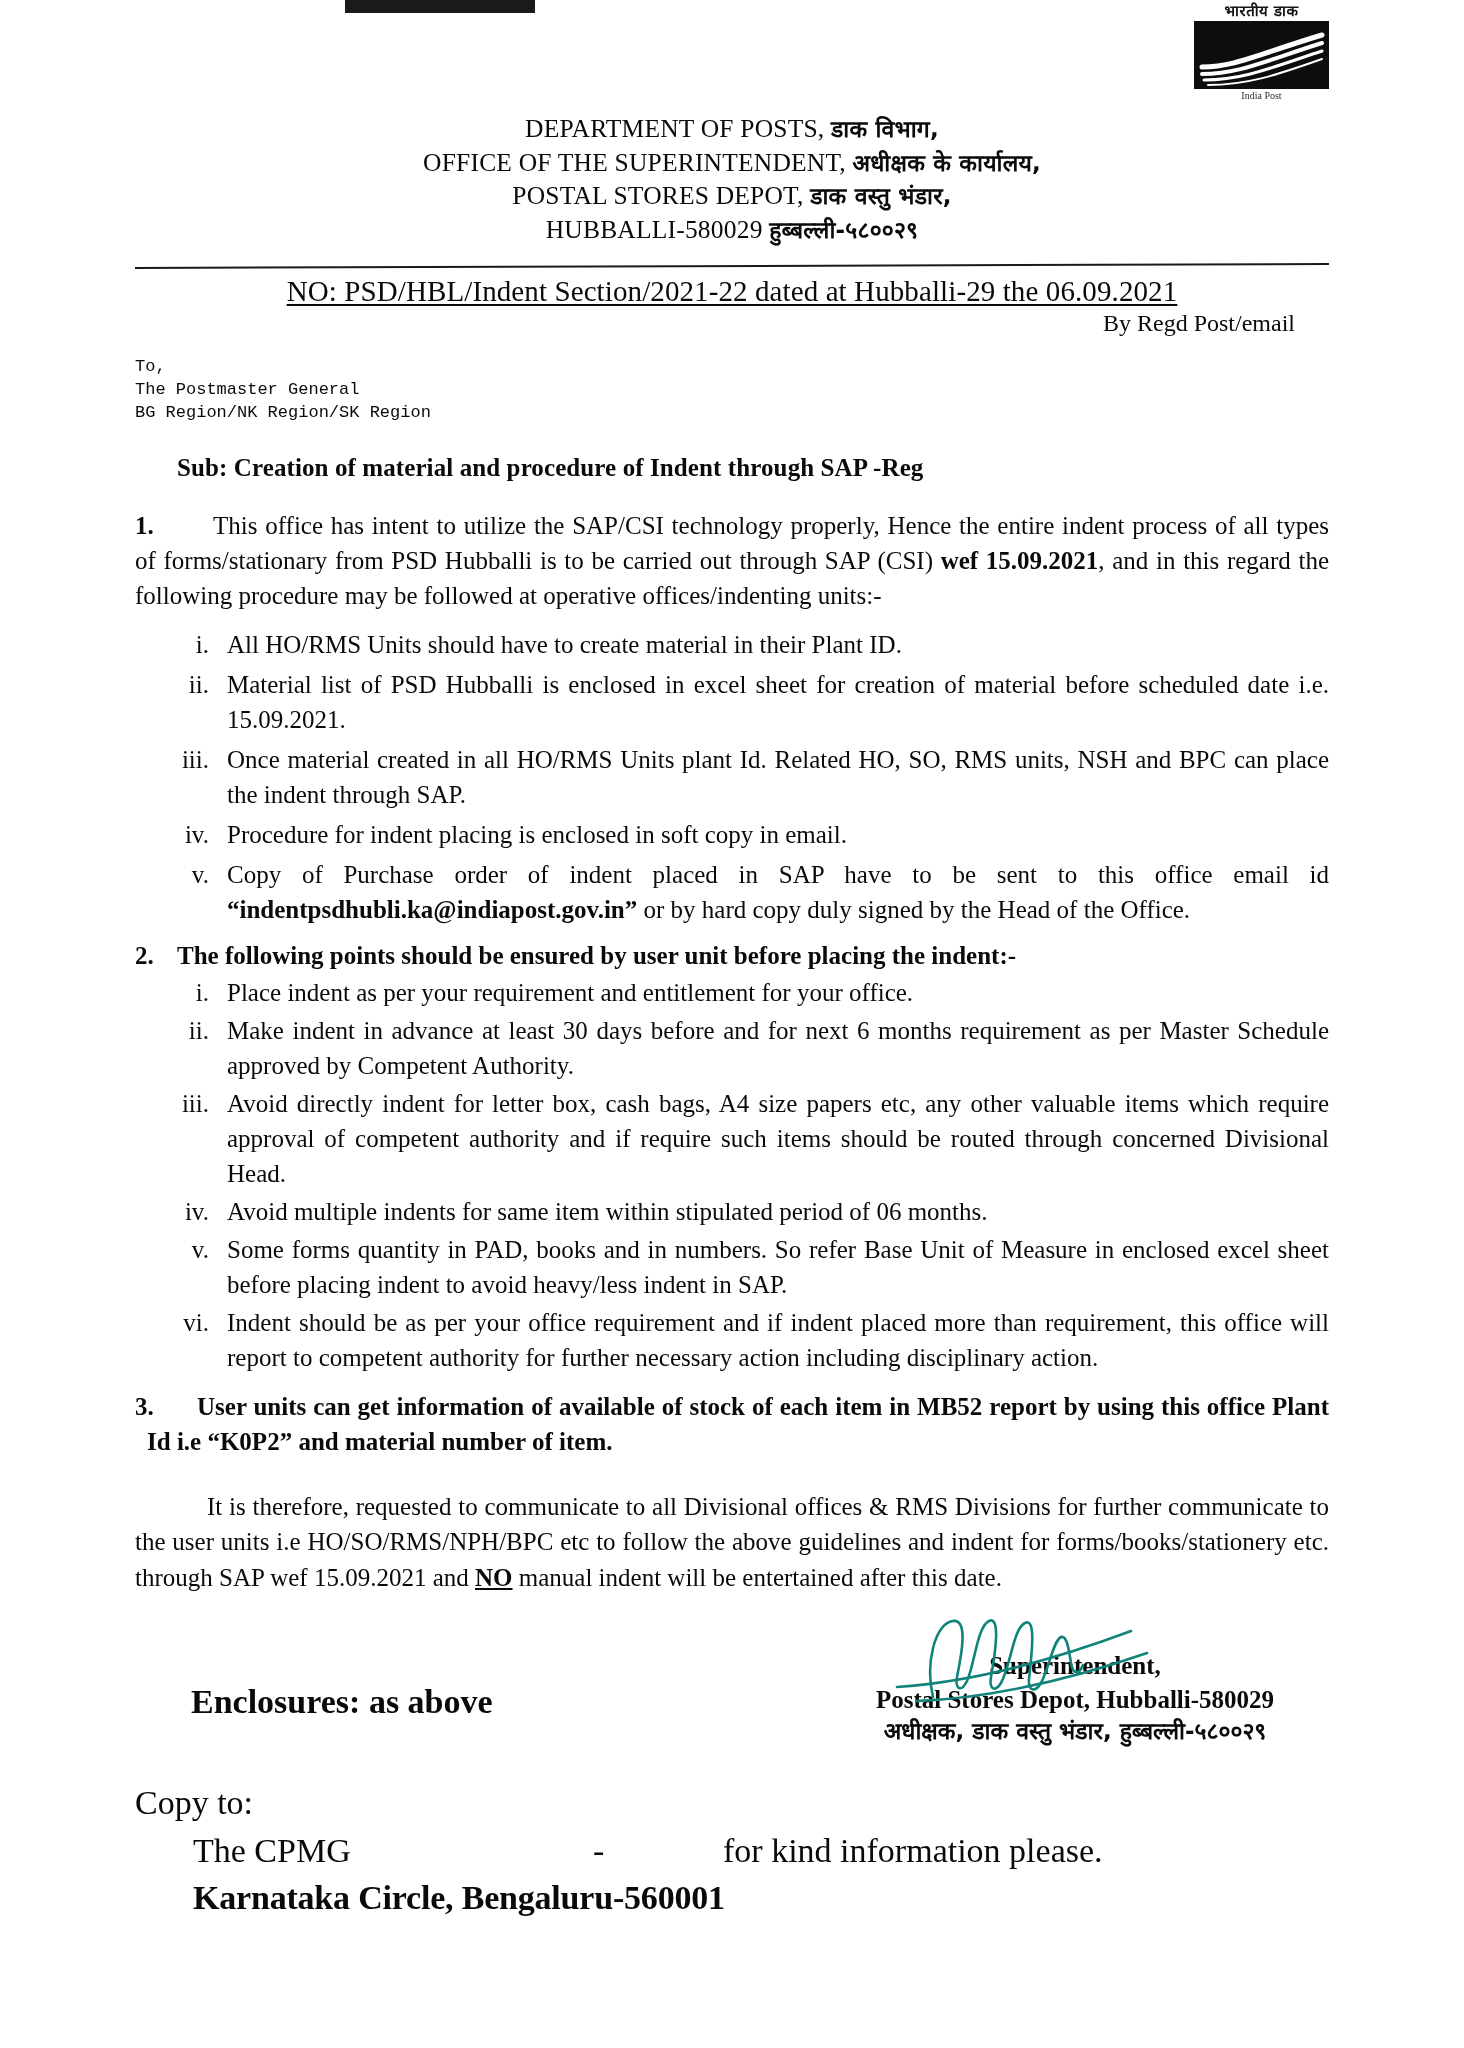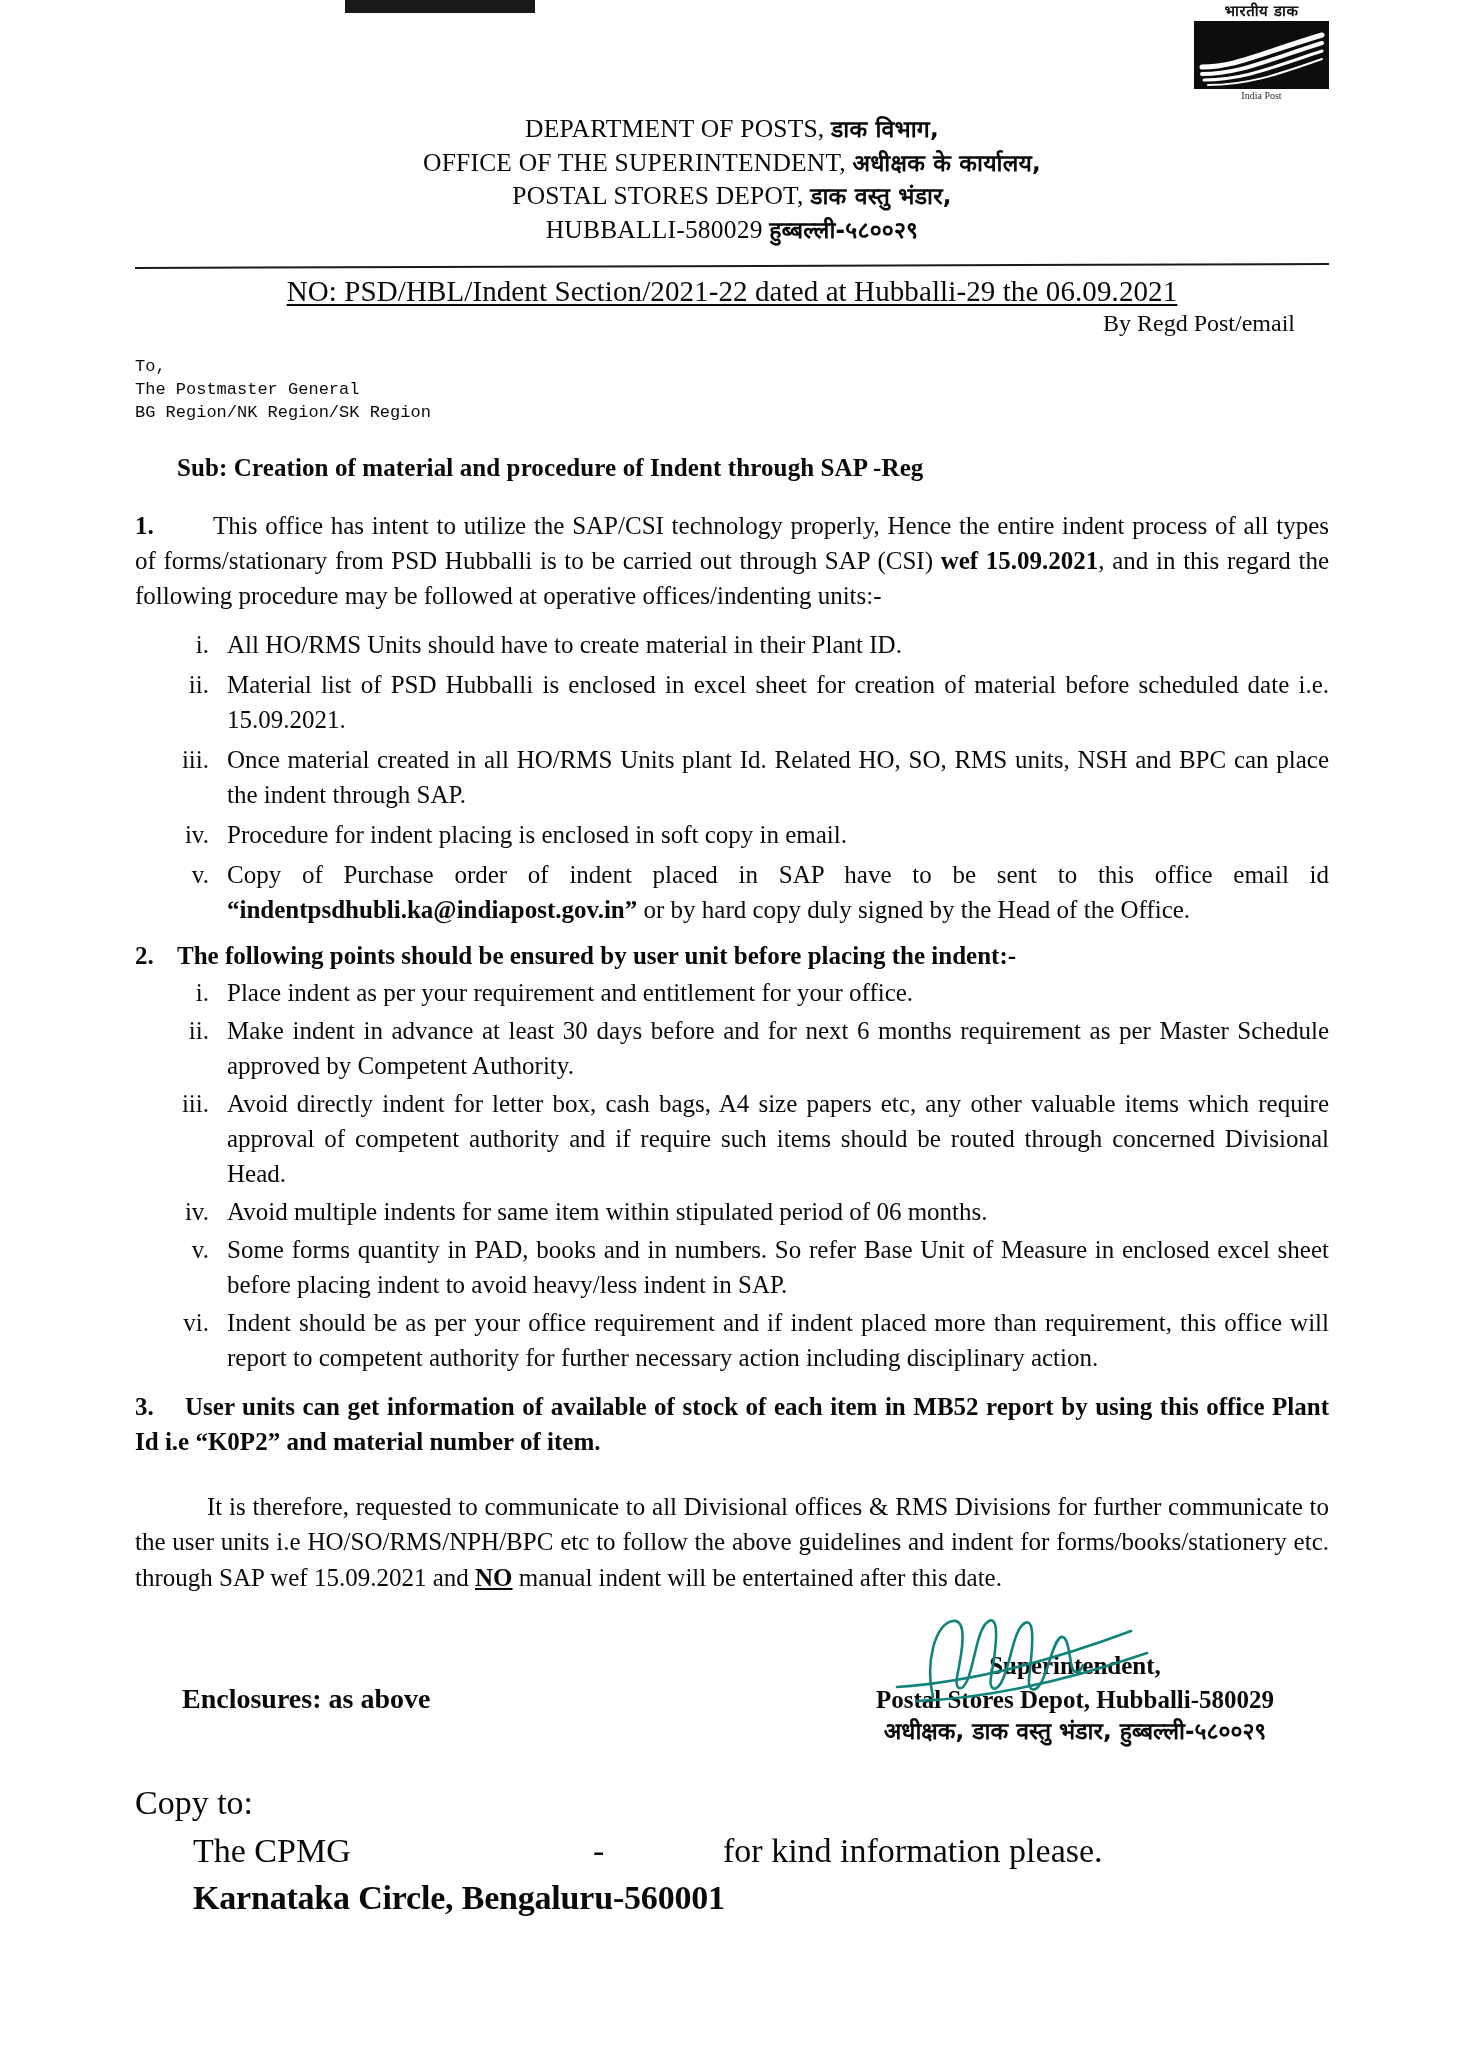--- a/index.html
+++ b/index.html
@@ -167,41 +167,41 @@
 
   .head3 {
     margin-top: 14px;
     font-size: 25px;
     font-weight: 700;
     line-height: 1.40;
     position: relative;
     text-align: justify;
   }
   .head3 .num { position: absolute; left: 0; top: 0; }
-  .head3 .body { display: block; text-indent: 50px; }
+  .head3 .body { display: block; text-indent: 50px; margin-left: 12px; }
 
   .closing {
     margin-top: 30px;
     font-size: 25px;
     line-height: 1.42;
     text-align: justify;
   }
   .closing .body { display: block; text-indent: 72px; }
   .closing u { text-decoration: underline; font-weight: 700; margin-top: 44px; }
 
   
   .sig-area {
     margin-top: 26px;
     position: relative;
     height: 150px;
   }
   .encl {
     position: absolute;
-    left: 47px; top: 62px;
-    font-size: 28px;
+    left: 56px; top: 62px;
+    font-size: 34px;
     font-weight: 700;
   }
   .sig-right {
     position: absolute;
     right: 24px; top: 28px;
     text-align: center;
     font-size: 25px;
     font-weight: 700;
     line-height: 1.34;
     width: 460px;

